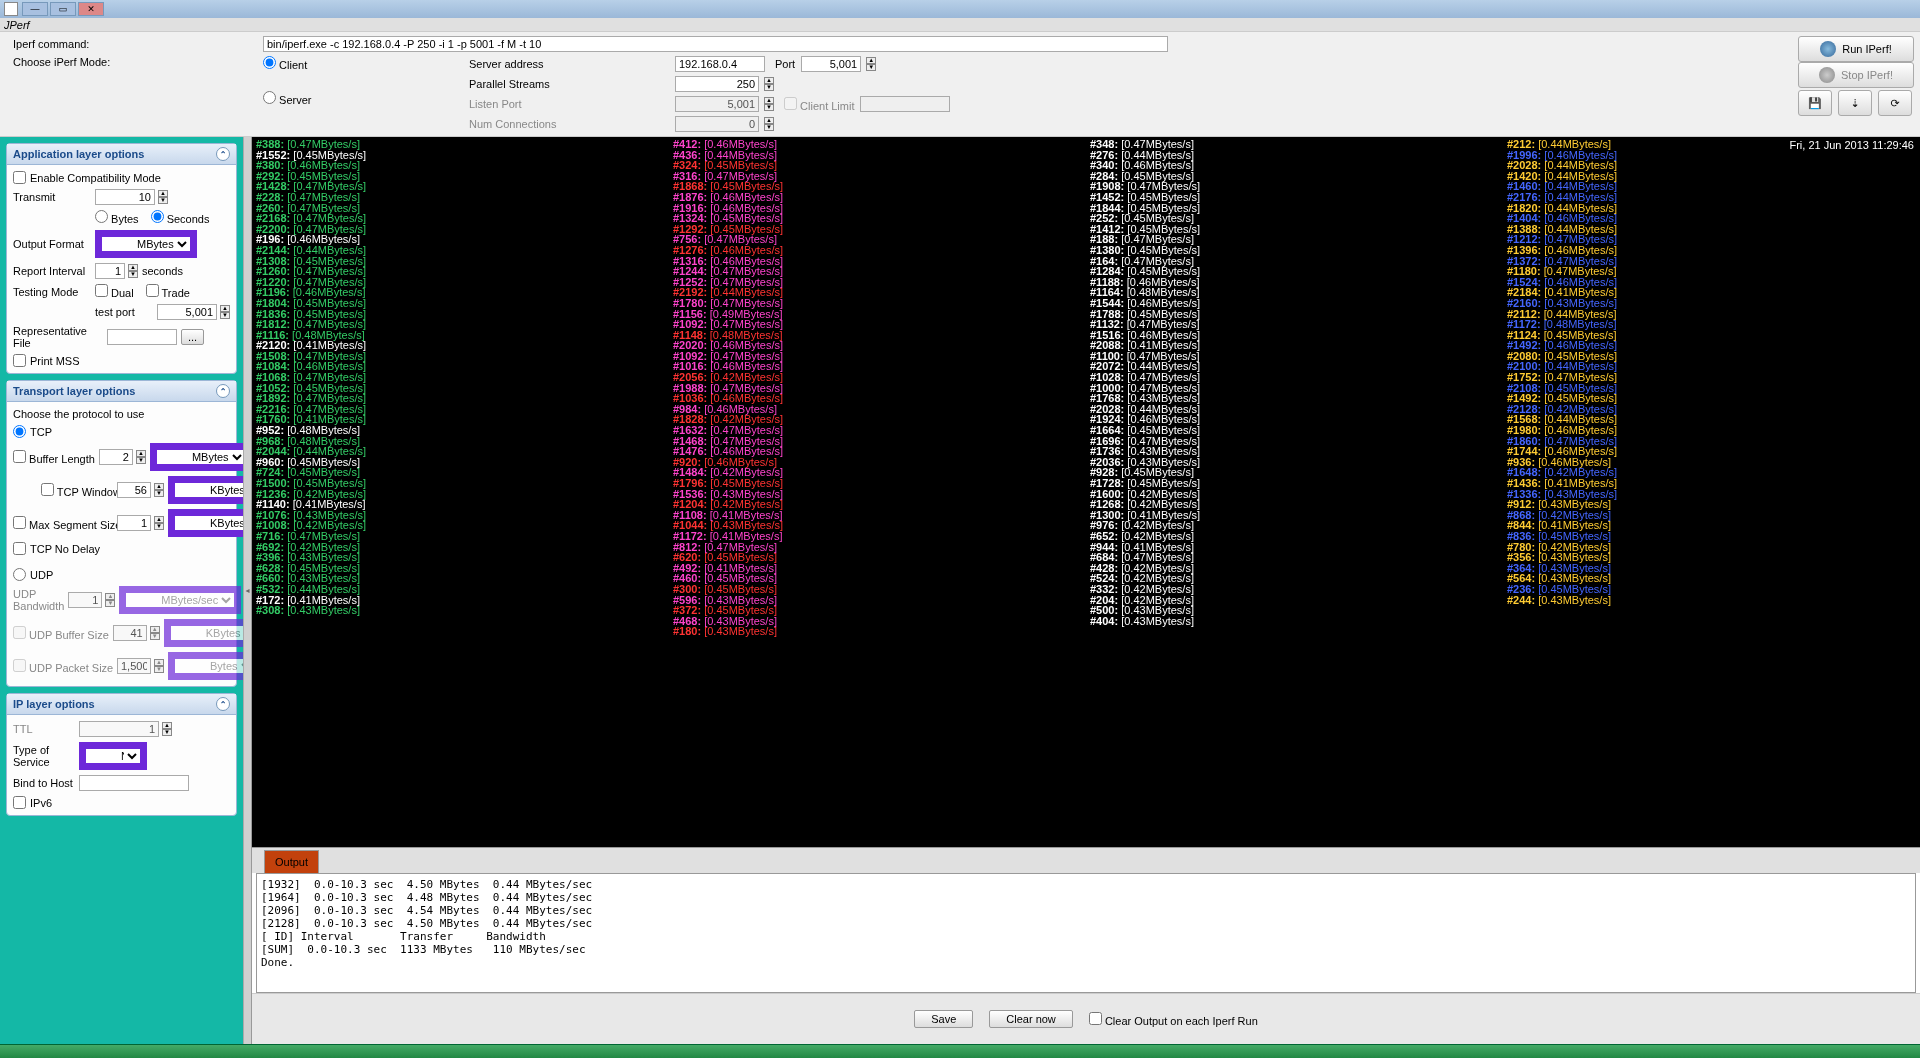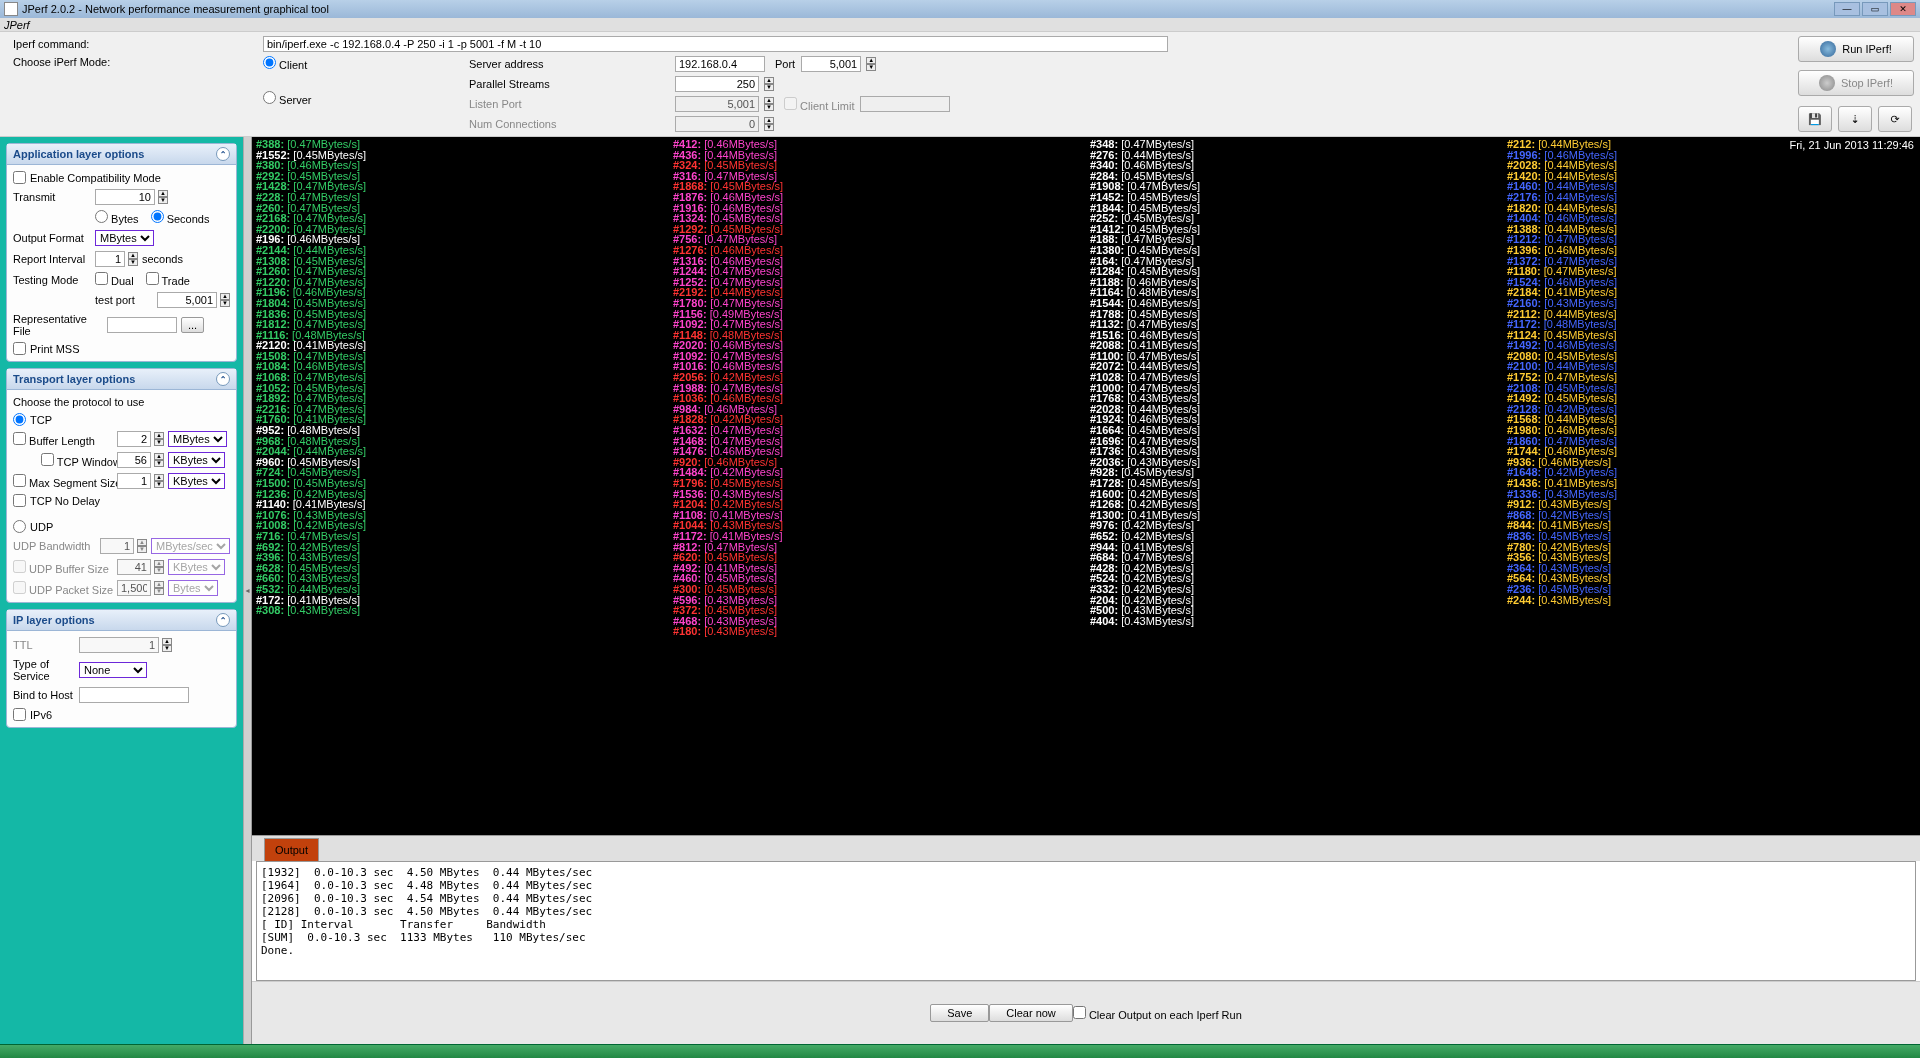--- a/index.html
+++ b/index.html
@@ -13,63 +13,62 @@
 .toolbar { background: #f0f0f0; border-top: 1px solid #ccc; border-bottom: 1px solid #ccc; padding: 4px 6px; display: flex; align-items: flex-start; gap: 12px; }
 .tool-left { display: flex; flex-direction: column; gap: 4px; width: 1330px; }
 .tool-row { display: flex; align-items: center; gap: 6px; }
 .tool-label { width: 244px; margin-left: 7px; }
 input.cmd { width: 905px; background: #fff; border: 1px solid #aaa; padding: 1px 3px; }
 .tool-row .sub-label { width: 200px; }
 input.s-text { width: 90px; border: 1px solid #aaa; padding: 1px 3px; text-align: left; }
 input.n-text { width: 60px; border: 1px solid #aaa; padding: 1px 3px; text-align: right; }
 .spinner { display: inline-flex; flex-direction: column; margin-left: -1px; }
 .spinner span { width: 10px; height: 7px; border: 1px solid #888; background: #eee; font-size: 6px; line-height: 5px; text-align: center; cursor: pointer; }
-.tool-buttons { width: 116px; margin-left: auto; display: flex; flex-direction: column; gap: 8px; }
+.tool-buttons { width: 116px; margin-left: auto; display: flex; flex-direction: column; gap: 0; }
 .runbtn { height: 26px; border: 1px solid #aaa; background: linear-gradient(#fff,#ddd); border-radius: 3px; display: flex; align-items: center; justify-content: center; gap: 6px; cursor: pointer; }
 .runbtn .icon { width: 16px; height: 16px; border-radius: 50%; }
 .icon-run { background: radial-gradient(#8bd, #369); }
 .icon-stop { background: radial-gradient(#ccc, #888); }
 .icon-row { display: flex; gap: 6px; margin-top: 2px; }
 .toolicon { width: 34px; height: 26px; border: 1px solid #aaa; background: linear-gradient(#fff,#ddd); border-radius: 3px; display: flex; align-items: center; justify-content: center; cursor: pointer; }
 .main { flex: 1; display: flex; overflow: hidden; }
 .sidebar { width: 244px; background: #14b8a6; overflow-y: auto; border-right: 1px solid #aaa; }
 .drag-handle { width: 8px; background: #d0d0d0; cursor: ew-resize; border-right: 1px solid #999; display:flex; align-items:center; justify-content:center; color:#666; font-size:8px; }
 .panel { background: #fdfdfd; border: 1px solid #9cb6d6; border-radius: 4px; margin: 6px; }
 .panel-hd { background: linear-gradient(#e8f0fa, #c8d8ec); color: #1b4b8a; font-weight: bold; padding: 3px 6px; border-bottom: 1px solid #9cb6d6; display: flex; justify-content: space-between; align-items: center; }
 .collapse-btn { width: 14px; height: 14px; border: 1px solid #7799bb; border-radius: 50%; background: #fff; font-size: 8px; display: flex; align-items: center; justify-content: center; cursor: pointer; }
 .panel-bd { padding: 6px; display: flex; flex-direction: column; gap: 5px; }
 .frow { display: flex; align-items: center; gap: 4px; }
 .frow label { white-space: nowrap; }
 .frow .flabel { width: 78px; }
-select { border: 1px solid #6d28d9; background: #fff; }
+select { border: 7px solid #6d28d9; background: #fff; padding-left: 31px; }
 .content { flex: 1; display: flex; flex-direction: column; background: #fff; overflow: hidden; }
 .graph { flex: 1; background: #000; position: relative; overflow: hidden; font-family: monospace; font-size: 10px; }
 .timestamp { position: absolute; top: 2px; right: 6px; color: #fff; }
 .graph-cols { display: flex; height: 100%; }
 .gcol { flex: 1; padding: 2px 4px; overflow: hidden; }
 .gline { white-space: nowrap; line-height: 10.6px; }
 .output-tabs { background: #e0e0e0; border-top: 1px solid #999; padding: 2px 4px 0 4px; }
 .tab { display: inline-block; background: #c2410c; border: 1px solid #999; border-bottom: none; padding: 5px 10px; cursor: pointer; margin-left: 8px; }
 .output-text { height: 120px; background: #fff; border: 1px solid #999; margin: 0 4px; padding: 4px; font-family: monospace; font-size: 11px; white-space: pre; overflow-y: scroll; }
-.output-btns { background: #e8e8e8; padding: 22px; display: flex; gap: 0; justify-content: center; align-items: center; border-top: 1px solid #ccc; }
+.output-btns { background: #e8e8e8; padding: 16px; display: flex; gap: 16px; justify-content: center; align-items: center; border-top: 1px solid #ccc; }
 .btn { padding: 2px 16px; border: 1px solid #999; background: linear-gradient(#fff,#ddd); border-radius: 2px; cursor: pointer; }
 .c-yellow { color: #ffcc33; }
 .c-green { color: #33cc66; }
 .c-magenta { color: #ff44cc; }
 .c-red { color: #ff3333; }
 .c-white { color: #ffffff; }
 .c-blue { color: #4466ff; }
 .taskbar { height: 14px; background: linear-gradient(#4a6, #284); border-top: 1px solid #063; }
 </style>
 </head>
 <body>
 
 <div class="titlebar">
   <span style="width:14px;height:14px;background:#fff;border:1px solid #888;margin-right:4px;"></span>
-  <span class="title">JPerf 2.0.2 - Network performance measurement graphical tool</span>
   <div class="winbtns">
     <div class="winbtn">—</div>
     <div class="winbtn">▭</div>
     <div class="winbtn close">✕</div>
   </div>
 </div>
 <div class="menubar">
   <span>JPerf</span>
 </div>
 

